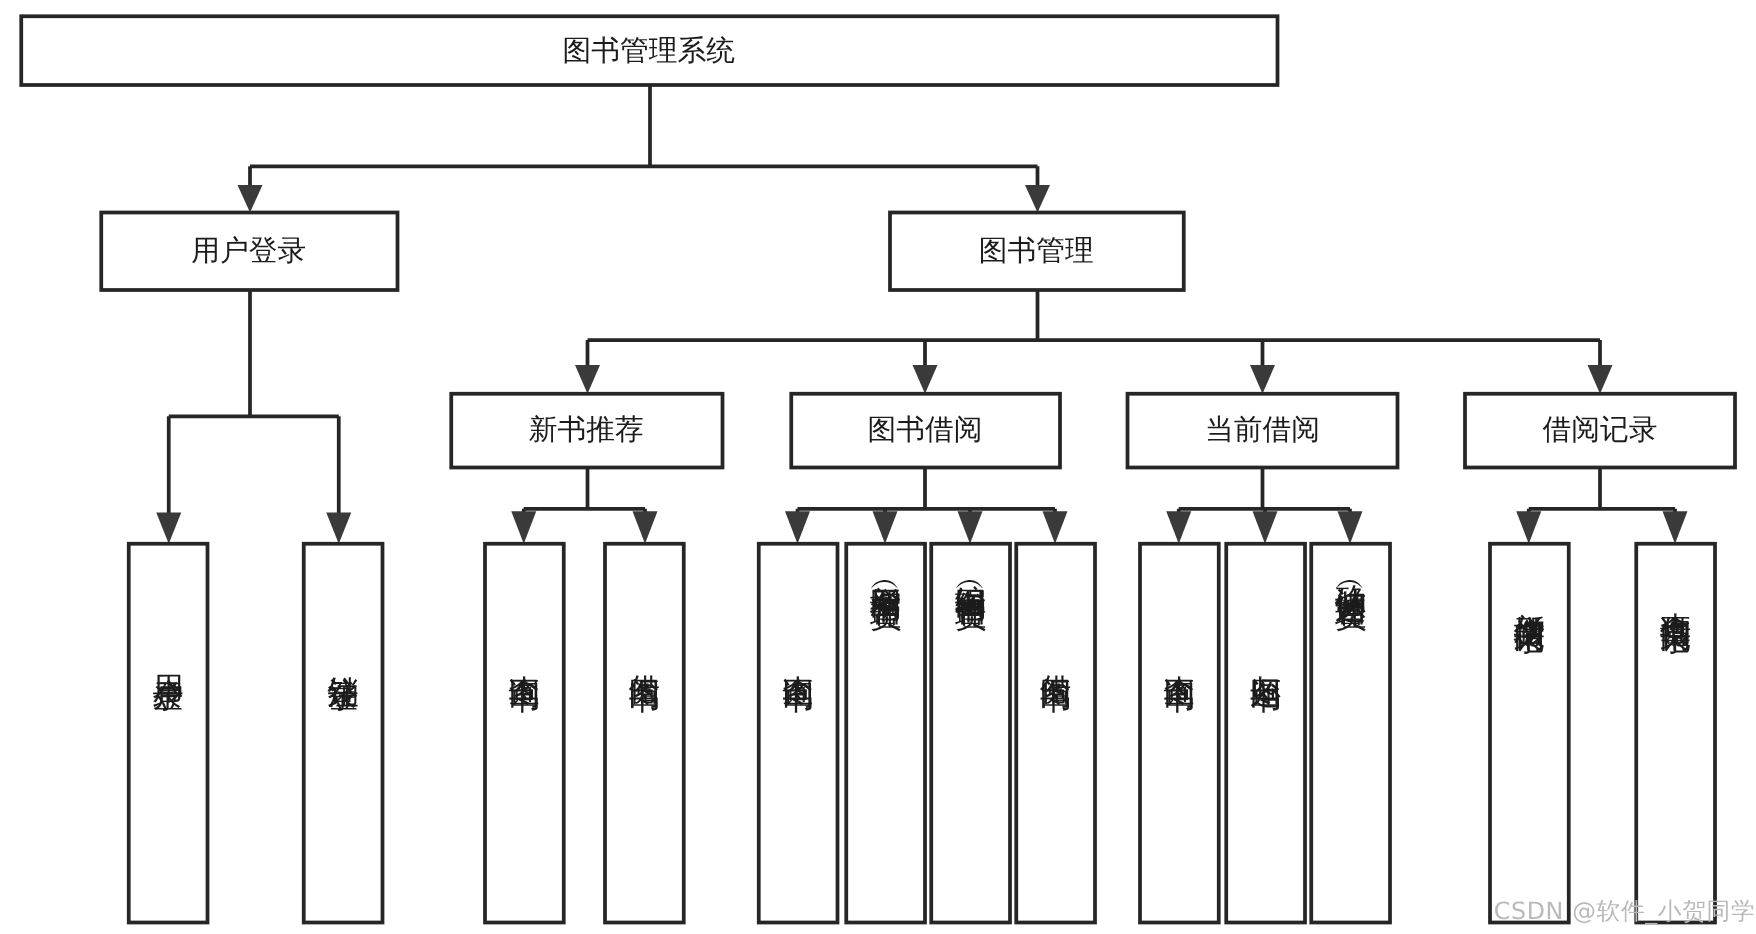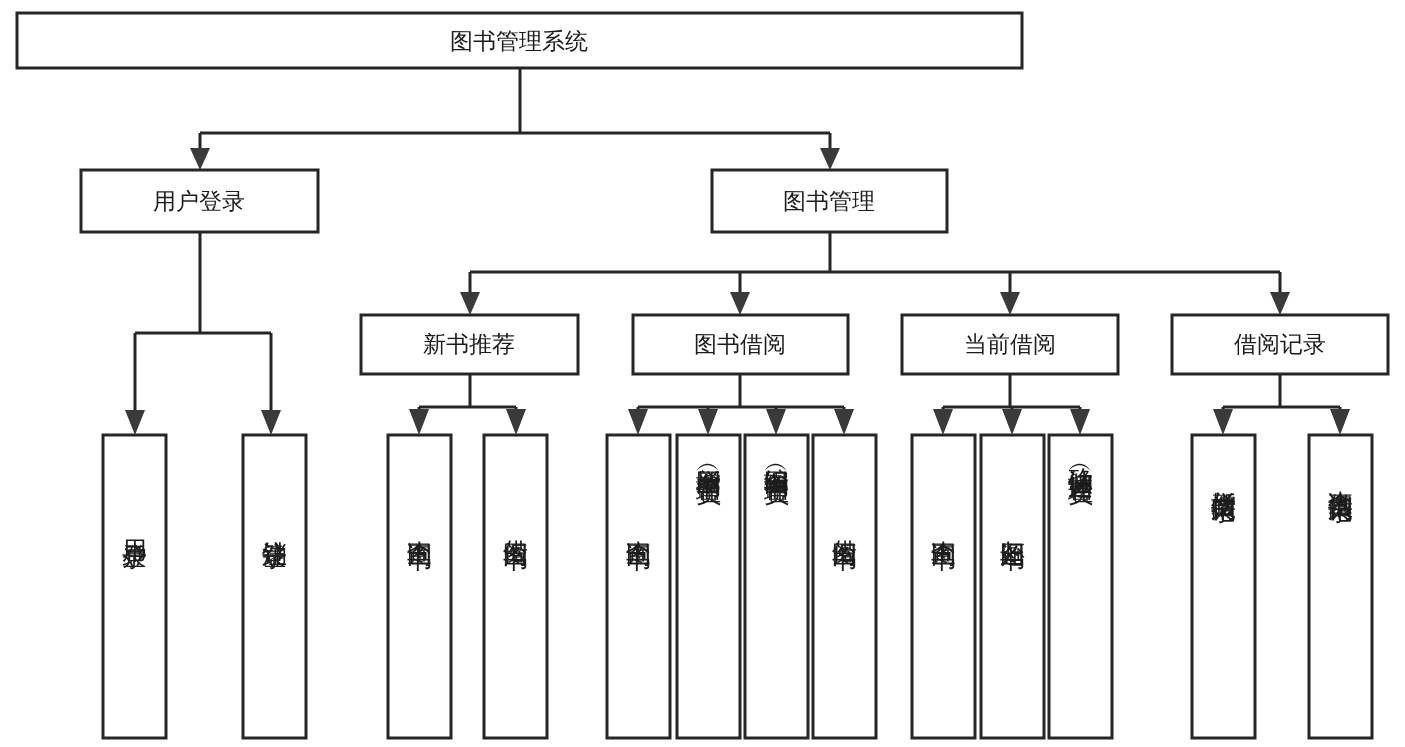--- a/index.html
+++ b/index.html
@@ -235,14 +235,15 @@
   <div class="leaf-label-wrap" style="left:1049px; top:448px; width:63px;">
     <span class="leaf-label">确认归还（管理员）</span>
   </div>
   <div class="leaf-label-wrap" style="left:1192px; top:470px; width:63px;">
     <span class="leaf-label">新增借阅记录</span>
   </div>
   <div class="leaf-label-wrap" style="left:1309px; top:470px; width:63px;">
     <span class="leaf-label">查询借阅记录</span>
   </div>
 
+  <div class="watermark" style="left:1195px; top:716px;">CSDN @软件_小贺同学</div>
 
 </div>
 
 </body></html>

